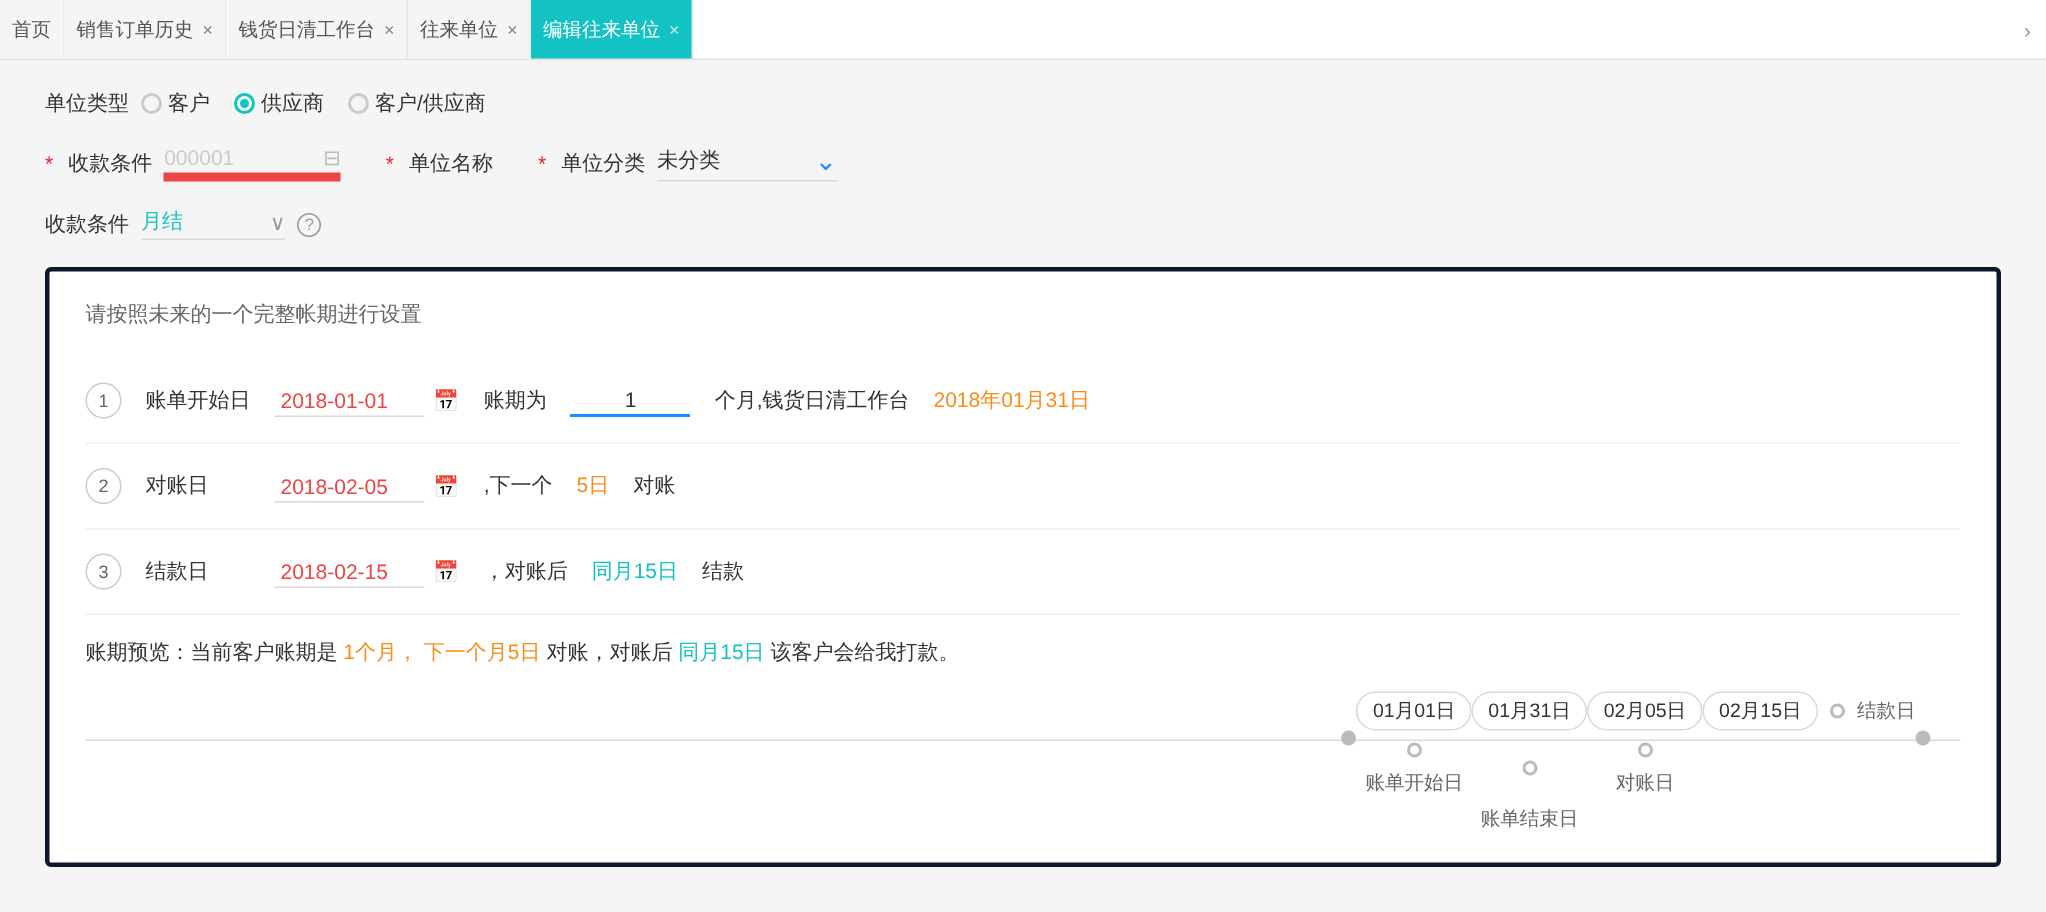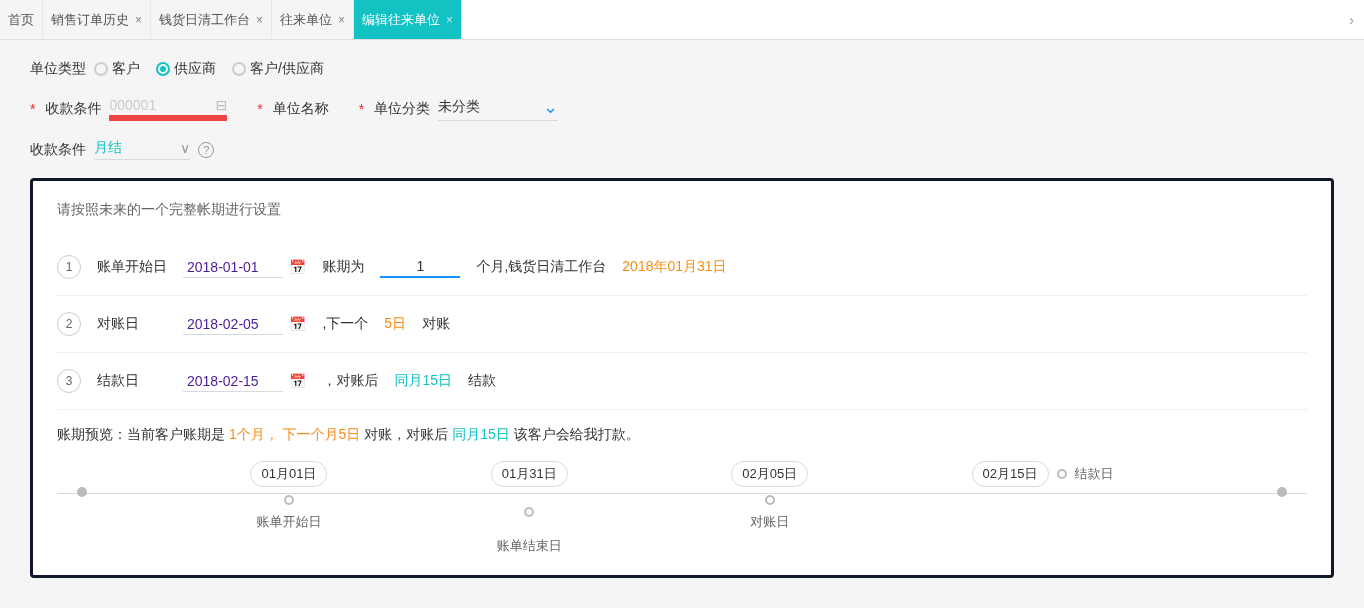--- a/index.html
+++ b/index.html
@@ -191,21 +191,21 @@
     .step-date {
       display: flex;
       align-items: center;
       gap: 6px;
     }
     .date-input {
       border: none;
       border-bottom: 1px solid #d9d9d9;
       outline: none;
       font-size: 14px;
-      color: #4c1d95;
+      color: #ef4444;
       background: transparent;
       width: 100px;
       padding: 2px 4px;
     }
     .cal-icon { color: #1890ff; cursor: pointer; font-size: 14px; }
     .step-desc { color: #333; }
     .highlight-orange { color: #fa8c16; font-weight: 500; }
     .highlight-green { color: #13c2c2; font-weight: 500; }
 
     .period-input {
@@ -379,21 +379,21 @@
         <span>账期预览：当前客户账期是</span>
         <span class="highlight-orange">1个月，</span>
         <span class="highlight-orange">下一个月5日</span>
         <span>对账，对账后</span>
         <span class="highlight-green">同月15日</span>
         <span>该客户会给我打款。</span>
       </div>
 
       <div style="position:relative; padding: 0 20px;">
         <div style="position:absolute; top: 32px; left: 0; right: 0; height: 1px; background:#d9d9d9; z-index:0;"></div>
-        <div style="display:flex; justify-content:space-between; align-items:flex-start; position:relative; z-index:1;margin-top:11px;">
+        <div style="display:flex; justify-content:flex-end; align-items:flex-start; position:relative; z-index:1;margin-top:11px;">
 
           <div style="display:flex; flex-direction:column; align-items:center; gap:8px; margin-top:26px;">
             <div style="width:10px;height:10px;border-radius:50%;background:#bbb;flex-shrink:0;"></div>
           </div>
 
           <div style="display:flex; flex-direction:column; align-items:center; gap:8px;">
             <div class="tl-badge">
               <span>01月01日</span>
             </div>
             <div style="width:10px;height:10px;border-radius:50%;background:#fff;border:2px solid #bbb;"></div>

